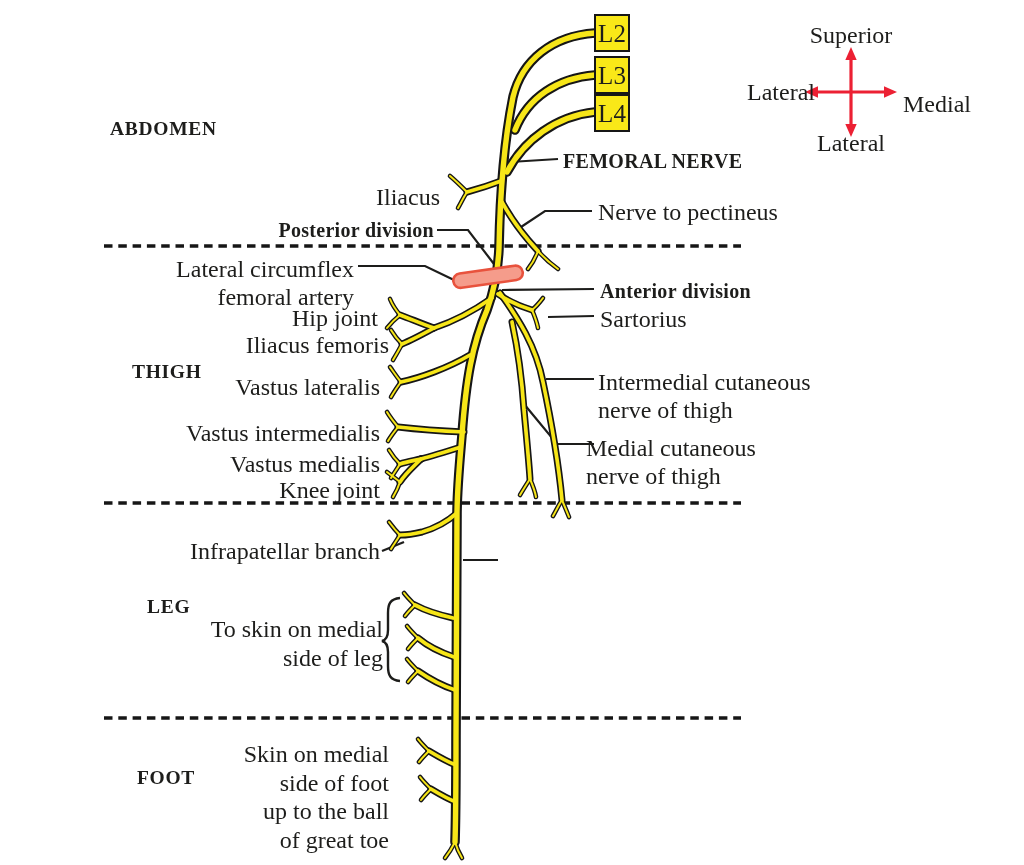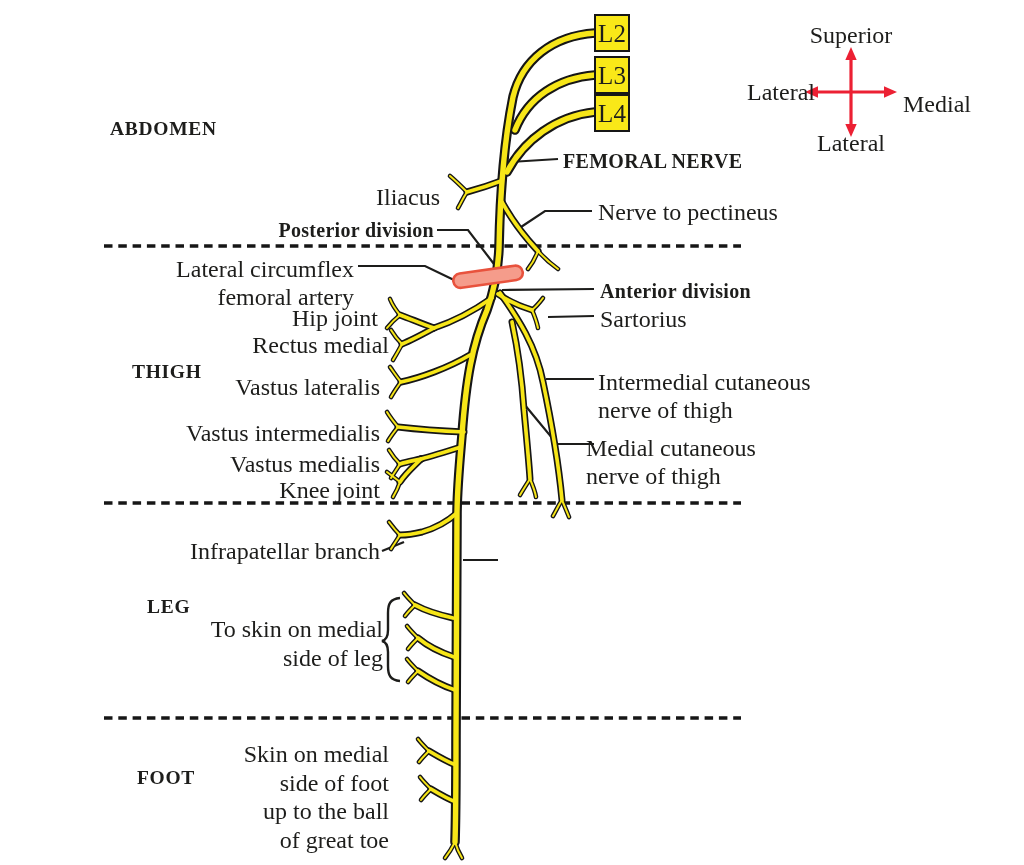--- a/index.html
+++ b/index.html
@@ -164,21 +164,21 @@
   <div class="region" style="left:147px;top:596px;">LEG</div>
   <div class="region" style="left:137px;top:767px;">FOOT</div>
 
   <div class="lbl b" style="left:563px;top:148px;">FEMORAL NERVE</div>
   <div class="lbl r" style="left:210px;top:184px;">Iliacus</div>
   <div class="lbl" style="left:598px;top:199px;">Nerve to pectineus</div>
   <div class="lbl r b" style="left:204px;top:217px;">Posterior division</div>
   <div class="lbl r ml" style="left:124px;top:255px;line-height:28px;">Lateral circumflex
 femoral artery</div>
   <div class="lbl r" style="left:148px;top:305px;">Hip joint</div>
-  <div class="lbl r" style="left:159px;top:332px;">Rectus medial</div>
+  <div class="lbl r" style="left:159px;top:332px;">Iliacus femoris</div>
   <div class="lbl r" style="left:150px;top:374px;">Vastus lateralis</div>
   <div class="lbl r" style="left:150px;top:420px;">Vastus intermedialis</div>
   <div class="lbl r" style="left:150px;top:451px;">Vastus medialis</div>
   <div class="lbl r" style="left:150px;top:477px;">Knee joint</div>
   <div class="lbl b" style="left:600px;top:278px;">Anterior division</div>
   <div class="lbl" style="left:600px;top:306px;text-align:center;">Sartorius</div>
   <div class="lbl ml" style="left:598px;top:368px;line-height:28px;">Intermedial cutaneous
 nerve of thigh</div>
   <div class="lbl ml" style="left:586px;top:434px;line-height:28px;">Medial cutaneous
 nerve of thigh</div>

